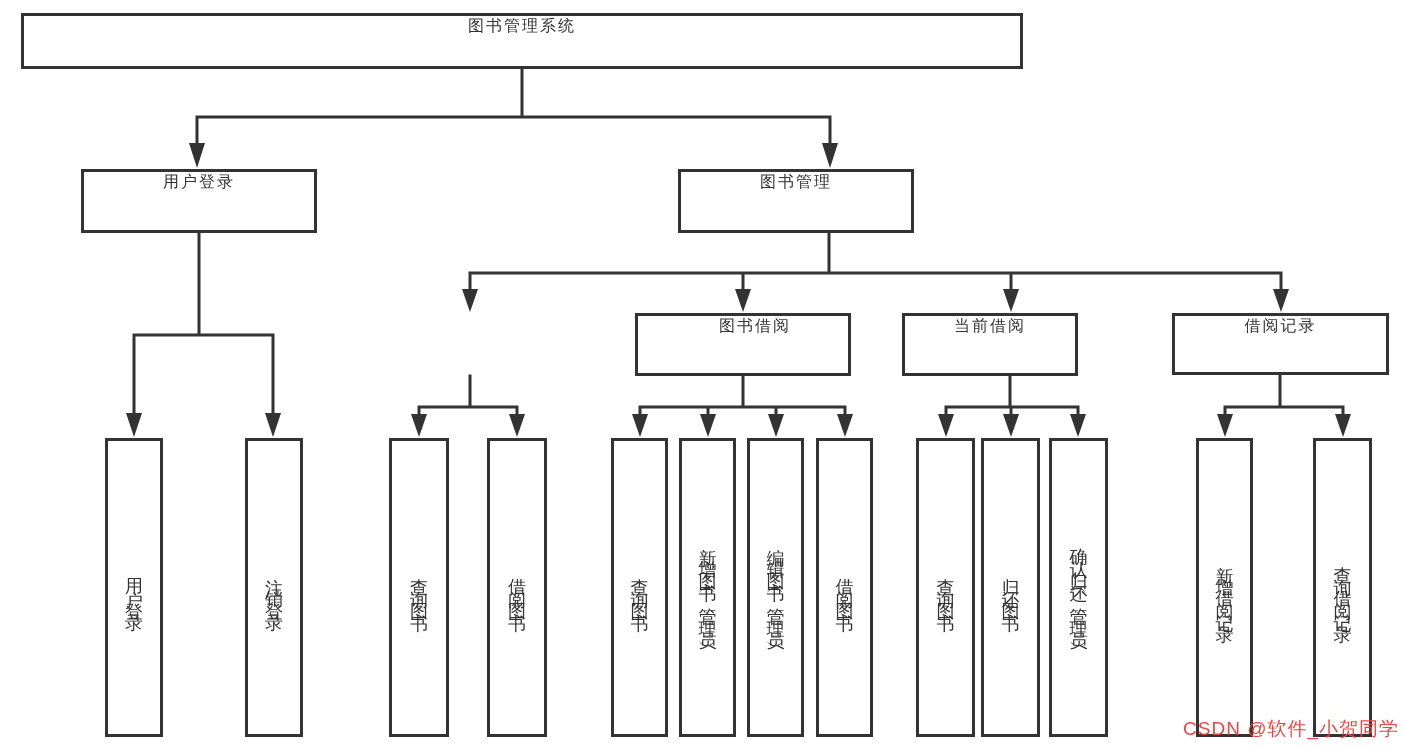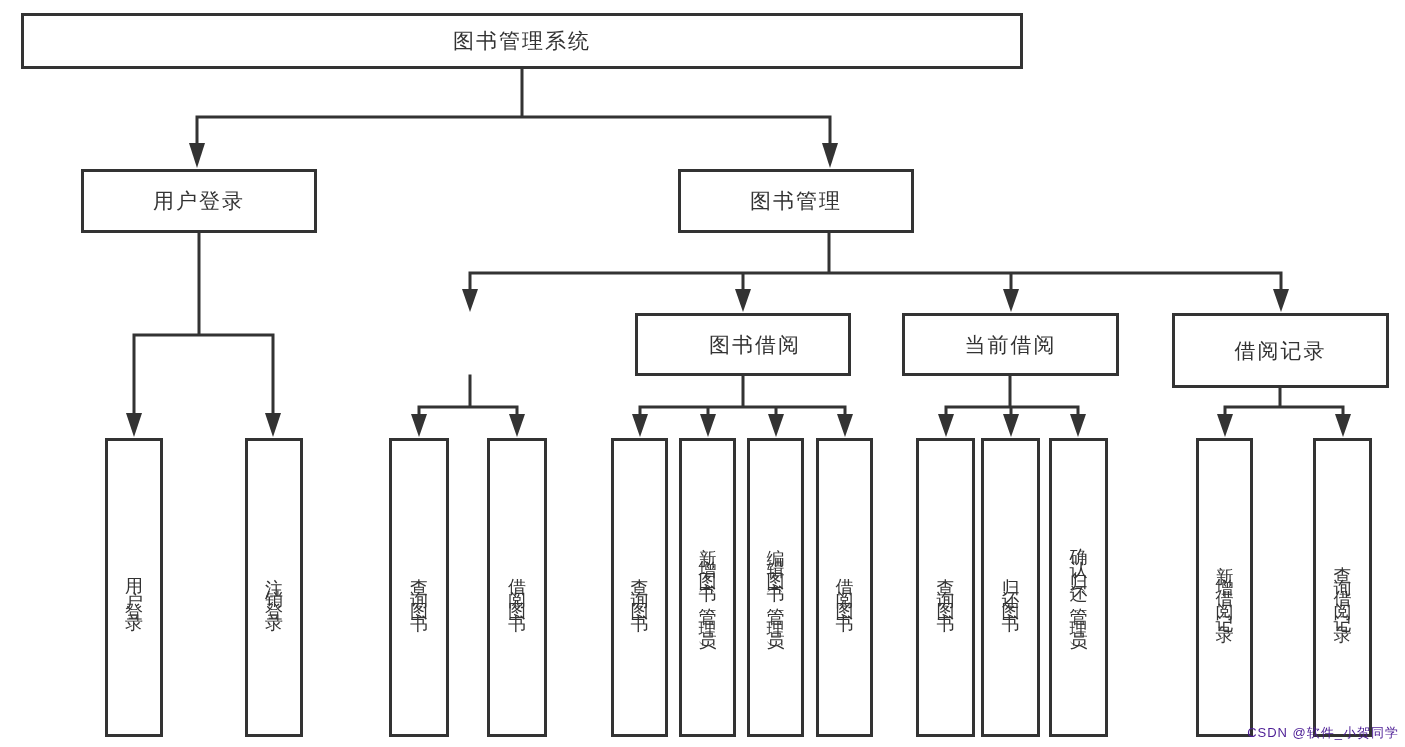--- a/index.html
+++ b/index.html
@@ -9,45 +9,45 @@
     background:#fff;
     overflow:hidden;
     font-family:"Liberation Sans","DejaVu Sans",sans-serif;
     color:#333333;
   }
   #wires{position:absolute;left:0;top:0;width:1405px;height:747px;}
   .hbox{
     position:absolute;
     border:3px solid #333333;
     background:#fff;
-    display:flex;align-items:center;justify-content:center;
+    display:flex;justify-content:center;
     box-sizing:border-box;
-    font-size:21px;letter-spacing:2px;
+    font-size:16px;letter-spacing:2px;
   }
   .vbox{
     position:absolute;
     top:438px;height:299px;
     border:3px solid #333333;
     background:#fff;
     display:flex;align-items:center;justify-content:center;
     box-sizing:border-box;
   }
   .vbox span{
     writing-mode:vertical-rl;
     text-orientation:mixed;
     font-size:18px;
     letter-spacing:12px;
     line-height:1;
     white-space:nowrap;
   }
   #watermark{
     position:absolute;
     right:6px;bottom:5px;
-    font-size:13px;
-    color:#4c1d95;
+    font-size:19px;
+    color:#ef4444;
     letter-spacing:1px;
     z-index:5;
     margin-left:44px;
   }
 </style>
 </head>
 <body>
 
 <div id="canvas">
 
@@ -119,24 +119,24 @@
   <div class="hbox" style="left:81px;top:169px;width:236px;height:64px;">
     <span>用户登录</span>
   </div>
   <div class="hbox" style="left:678px;top:169px;width:236px;height:64px;">
     <span>图书管理</span>
   </div>
 
   <div class="hbox" style="left:635px;top:313px;width:216px;height:63px;padding-left:24px;">
     <span>图书借阅</span>
   </div>
-  <div class="hbox" style="left:902px;top:313px;width:217px;height:63px;">
+  <div class="hbox" style="left:902px;top:313px;width:176px;height:63px;">
     <span>当前借阅</span>
   </div>
-  <div class="hbox" style="left:1172px;top:313px;width:217px;height:75px;">
+  <div class="hbox" style="left:1172px;top:313px;width:217px;height:62px;">
     <span>借阅记录</span>
   </div>
 
   <div class="vbox" style="left:105px;width:58px;">
     <span>用户登录</span>
   </div>
   <div class="vbox" style="left:245px;width:58px;">
     <span>注销登录</span>
   </div>
   <div class="vbox" style="left:389px;width:60px;">

